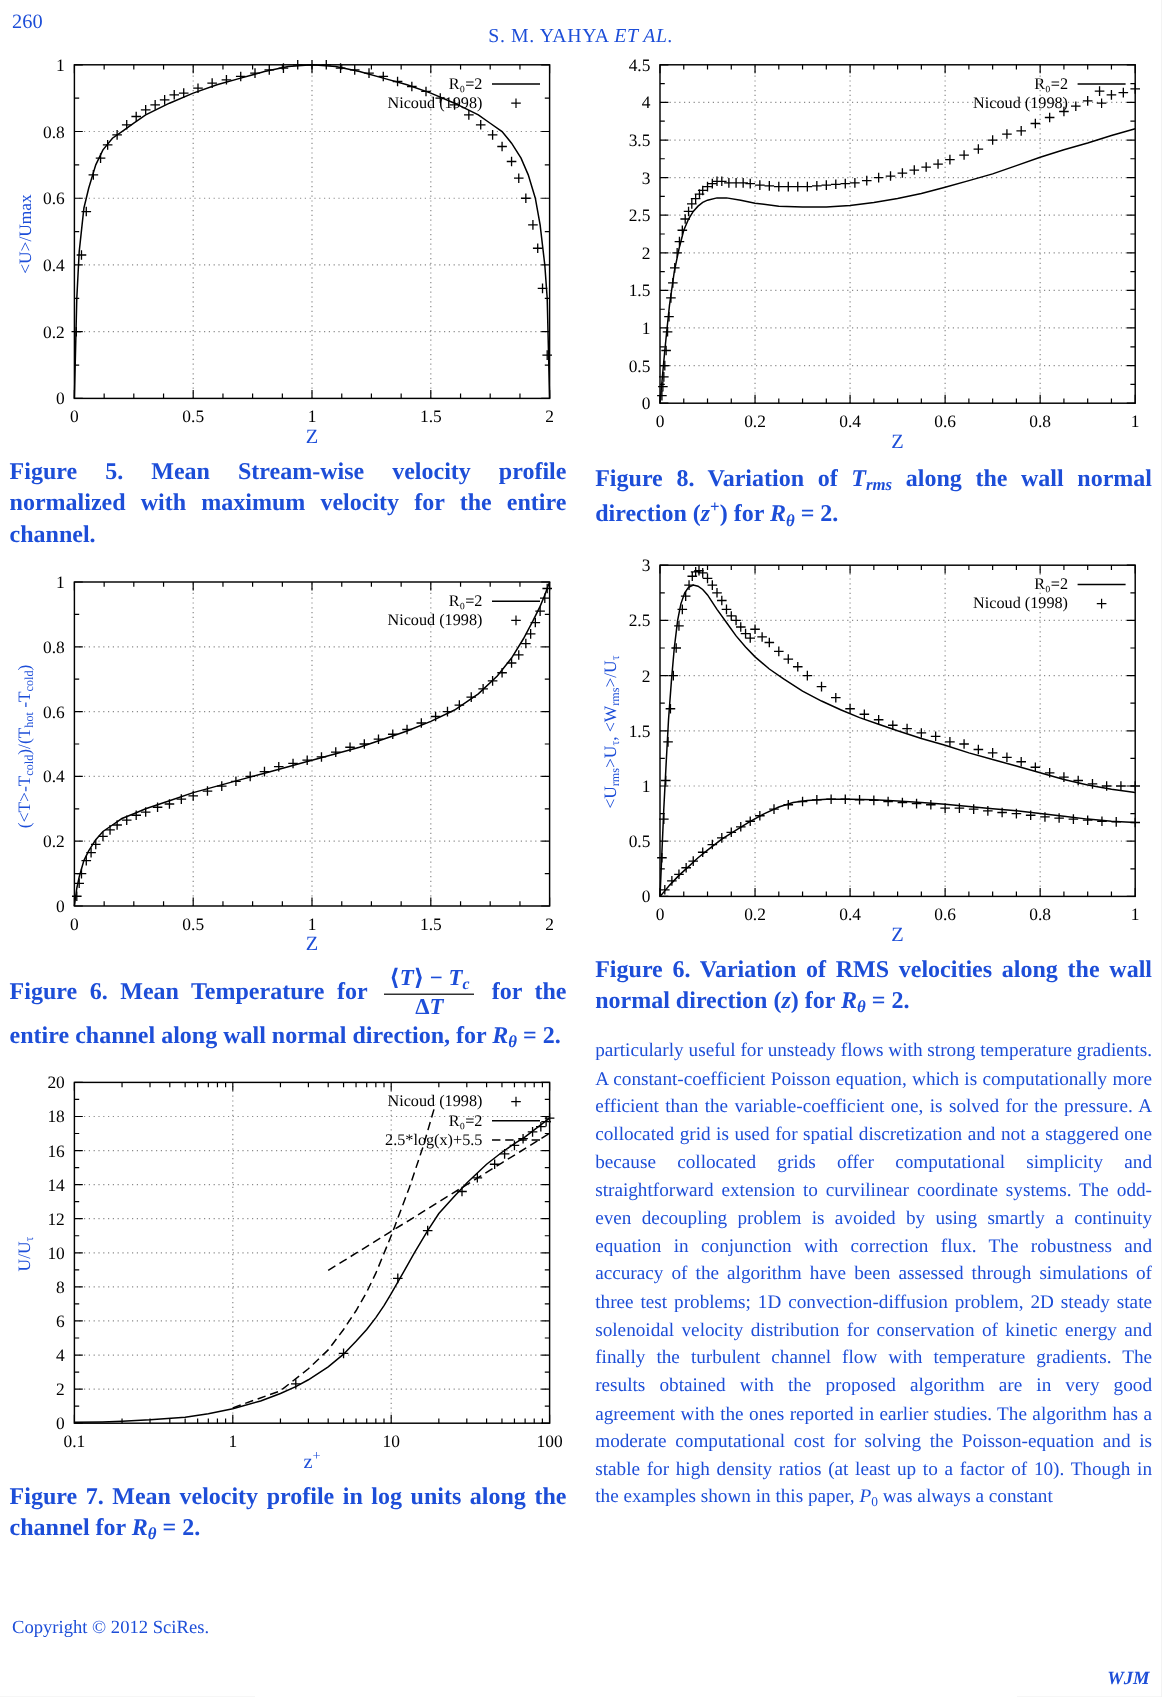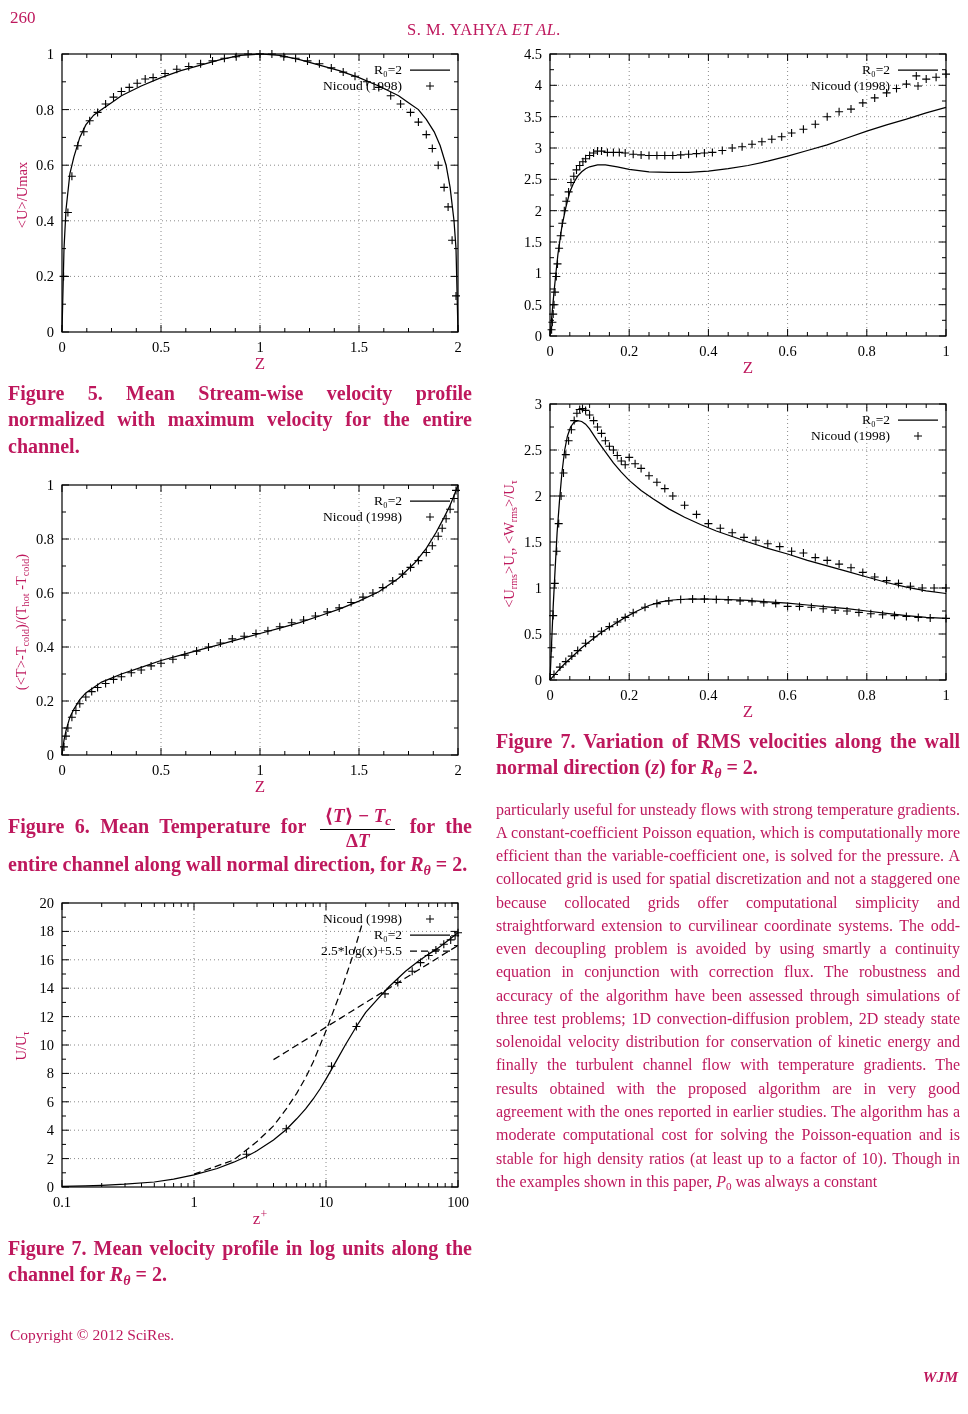--- a/index.html
+++ b/index.html
@@ -1,19 +1,19 @@
 <!DOCTYPE html>
 <html><head>
 <meta charset="utf-8">
 <style>
   html,body{margin:0;padding:0;background:#e8e8e8;}
   .page{
     width:968px;height:1414px;position:relative;background:#ffffff;
     margin:0 auto;overflow:hidden;
-    font-family:"Liberation Serif","DejaVu Serif",serif;color:#be185d;
+    font-family:"Liberation Serif","DejaVu Serif",serif;color:#1d4ed8;
   }
   .header{position:absolute;top:8px;left:10px;right:10px;height:26px;}
   .page-number{position:absolute;left:0;top:0;font-size:17px;}
   .running-head{text-align:center;font-size:16.5px;letter-spacing:.5px;margin-top:12px;}
   .columns{position:absolute;top:42px;left:8px;right:8px;display:flex;gap:24px;}
   .col{width:464px;}
   .chart-wrap{position:relative;width:464px;}
   .chart-wrap svg{display:block;}
   .ylabel{
     position:absolute;left:14px;top:46%;
@@ -25,21 +25,21 @@
   .cap5{margin-top:6px;}
   .cap6{margin-top:8px;}
   .cap7{margin-top:6px;}
   .cap8{margin-top:8px;}
   .cap9{margin-top:6px;}
   .mt14{margin-top:14px;}
   .mt10{margin-top:10px;}
   .para{font-size:16px;line-height:1.455;text-align:justify;}
   .para-left{margin-top:18px;}
   .para-right{margin-top:14px;}
-  .footer{position:absolute;left:10px;right:10px;bottom:28px;display:flex;justify-content:space-between;font-size:15.5px;}
+  .footer{position:absolute;left:10px;right:10px;bottom:6px;display:flex;justify-content:space-between;font-size:15.5px;}
   .journal{font-weight:bold;font-style:italic;margin-top:42px;}
   .s-i{font-style:italic;}
   .s-sub{font-size:70%;vertical-align:-20%;}
   .s-isub{font-size:70%;vertical-align:-20%;font-style:italic;}
   .s-sup{font-size:70%;vertical-align:40%;}
   .frac{display:inline-block;vertical-align:middle;text-align:center;font-size:95%;line-height:1.15;margin:0 4px;}
   .frac .num{display:block;border-bottom:1.4px solid #000;padding:0 4px;}
   .frac .den{display:block;padding:0 4px;}
   svg text{font-family:"Liberation Serif","DejaVu Serif",serif;fill:#000;}
   svg .tick{font-size:14.5px;}
@@ -505,20 +505,21 @@
               <line x1="450" y1="59" x2="446" y2="59" stroke="#000"></line>
               <line x1="54" y1="27.7" x2="58" y2="27.7" stroke="#000"></line>
               <line x1="450" y1="27.7" x2="446" y2="27.7" stroke="#000"></line>
               <text x="394" y="32" text-anchor="end" class="leg">R₀=2</text>
               <line x1="402" y1="28" x2="442" y2="28" stroke="#000" stroke-width="1.25"></line>
               <text x="394" y="48" text-anchor="end" class="leg">Nicoud (1998)</text>
               <path d="M418 44L426 44M422 40L422 48" stroke="#000" fill="none"></path>
             </svg>
           <div class="xlabel"><span>Z</span></div>
         </div>
+        <div class="caption cap8"><span>Figure 8. Variation of </span><span class="s-i">T</span><span class="s-isub">rms</span><span> along the wall normal direction (</span><span class="s-i">z</span><span class="s-sup">+</span><span>) for </span><span class="s-i">R</span><span class="s-isub">θ</span><span> = 2.</span></div>
       </div>
 
       <div class="fig mt14">
         <div class="chart-wrap">
           <svg width="464" height="330">
               <line x1="133.2" y1="288" x2="133.2" y2="12" stroke="#8a8a8a" stroke-width="1" stroke-dasharray="1,3"></line>
               <line x1="212.4" y1="288" x2="212.4" y2="12" stroke="#8a8a8a" stroke-width="1" stroke-dasharray="1,3"></line>
               <line x1="291.6" y1="288" x2="291.6" y2="12" stroke="#8a8a8a" stroke-width="1" stroke-dasharray="1,3"></line>
               <line x1="370.8" y1="288" x2="370.8" y2="12" stroke="#8a8a8a" stroke-width="1" stroke-dasharray="1,3"></line>
               <line x1="54" y1="242" x2="450" y2="242" stroke="#8a8a8a" stroke-width="1" stroke-dasharray="1,3"></line>
@@ -613,21 +614,21 @@
               <line x1="54" y1="35" x2="58" y2="35" stroke="#000"></line>
               <line x1="450" y1="35" x2="446" y2="35" stroke="#000"></line>
               <text x="394" y="32" text-anchor="end" class="leg">R₀=2</text>
               <line x1="402" y1="28" x2="442" y2="28" stroke="#000" stroke-width="1.25"></line>
               <text x="394" y="48" text-anchor="end" class="leg">Nicoud (1998)</text>
               <path d="M418 44L426 44M422 40L422 48" stroke="#000" fill="none"></path>
             </svg>
           <div class="ylabel"><span>&lt;U</span><span class="s-sub">rms</span><span>&gt;U</span><span class="s-sub">τ</span><span>, &lt;W</span><span class="s-sub">rms</span><span>&gt;/U</span><span class="s-sub">τ</span></div>
           <div class="xlabel"><span>Z</span></div>
         </div>
-        <div class="caption cap9"><span>Figure 7. Variation of RMS velocities along the wall normal direction (</span><span class="s-i">z</span><span>) for </span><span class="s-i">R</span><span class="s-isub">θ</span><span> = 2.</span></div>
+        <div class="caption cap9"><span>Figure 6. Variation of RMS velocities along the wall normal direction (</span><span class="s-i">z</span><span>) for </span><span class="s-i">R</span><span class="s-isub">θ</span><span> = 2.</span></div>
       </div>
 
       <div class="para para-right"><span>particularly useful for unsteady flows with strong temperature gradients. A constant-coefficient Poisson equation, which is computationally more efficient than the variable-coefficient one, is solved for the pressure. A collocated grid is used for spatial discretization and not a staggered one because collocated grids offer computational simplicity and straightforward extension to curvilinear coordinate systems. The odd-even decoupling problem is avoided by using smartly a continuity equation in conjunction with correction flux. The robustness and accuracy of the algorithm have been assessed through simulations of three test problems; 1D convection-diffusion problem, 2D steady state solenoidal velocity distribution for conservation of kinetic energy and finally the turbulent channel flow with temperature gradients. The results obtained with the proposed algorithm are in very good agreement with the ones reported in earlier studies. The algorithm has a moderate computational cost for solving the Poisson-equation and is stable for high density ratios (at least up to a factor of 10). Though in the examples shown in this paper, </span><span class="s-i">P</span><span class="s-sub">0</span><span> was always a constant</span></div>
 
     </div>
 
   </div>
 
   <div class="footer">
     <span>Copyright © 2012 SciRes.</span>

